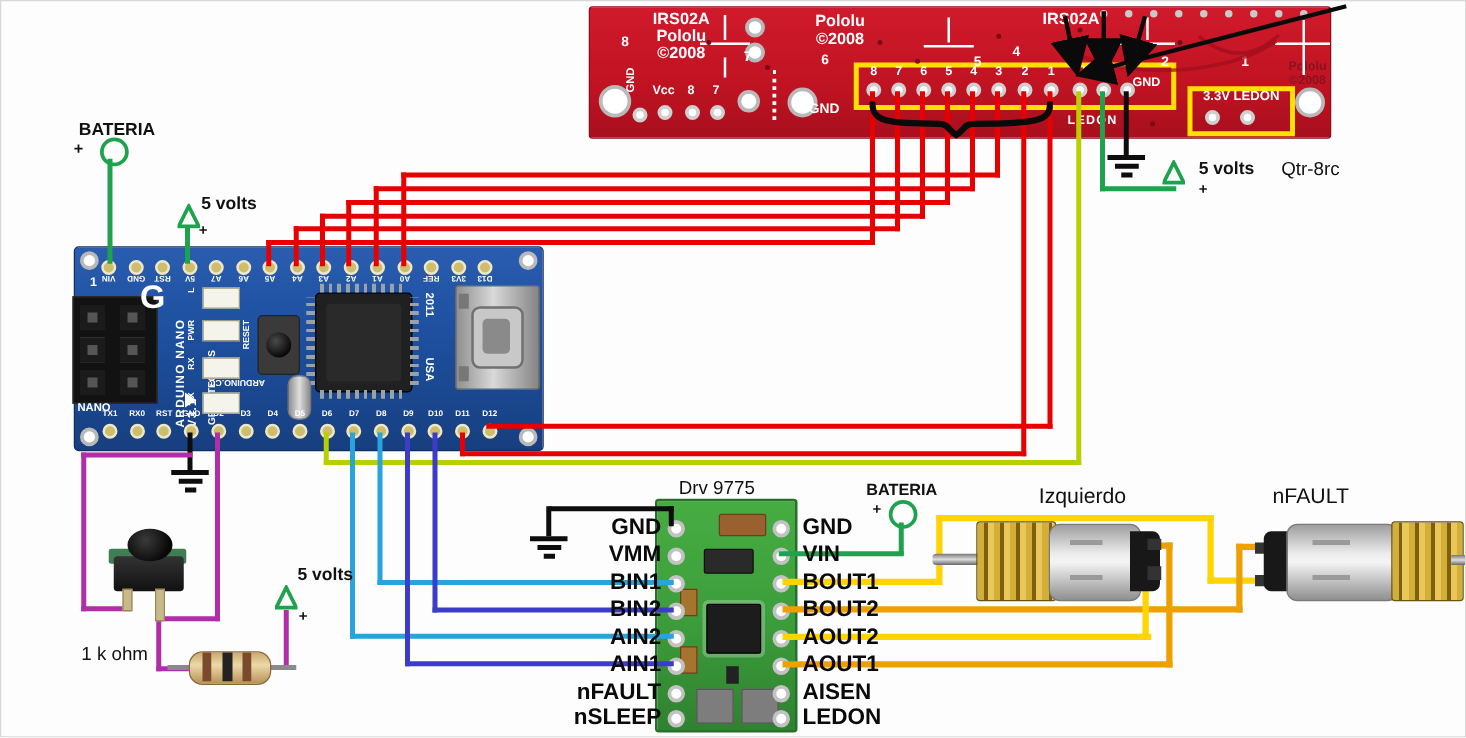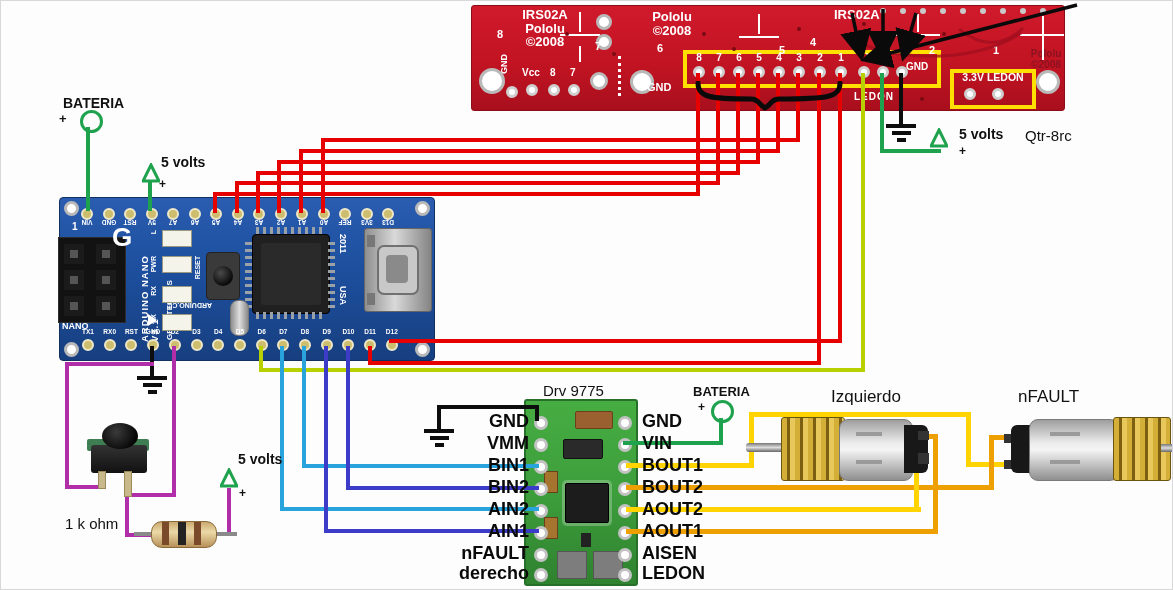--- a/index.html
+++ b/index.html
@@ -493,16 +493,16 @@
       <div class="drv-lbl" style="right: 643px; top: 454px;">BIN1</div>
       <div class="drv-lbl" style="left: 641px; top: 454px;">BOUT1</div>
       <div class="drv-lbl" style="right: 643px; top: 476px;">BIN2</div>
       <div class="drv-lbl" style="left: 641px; top: 476px;">BOUT2</div>
       <div class="drv-lbl" style="right: 643px; top: 498px;">AIN2</div>
       <div class="drv-lbl" style="left: 641px; top: 498px;">AOUT2</div>
       <div class="drv-lbl" style="right: 643px; top: 520px;">AIN1</div>
       <div class="drv-lbl" style="left: 641px; top: 520px;">AOUT1</div>
       <div class="drv-lbl" style="right: 643px; top: 542px;">nFAULT</div>
       <div class="drv-lbl" style="left: 641px; top: 542px;">AISEN</div>
-      <div class="drv-lbl" style="right: 643px; top: 562px;">derecho</div>
+      <div class="drv-lbl" style="right: 643px; top: 562px;">nSLEEP</div>
       <div class="drv-lbl" style="left: 641px; top: 562px;">LEDON</div>
     </div>
   </div>
 
 </body></html>

